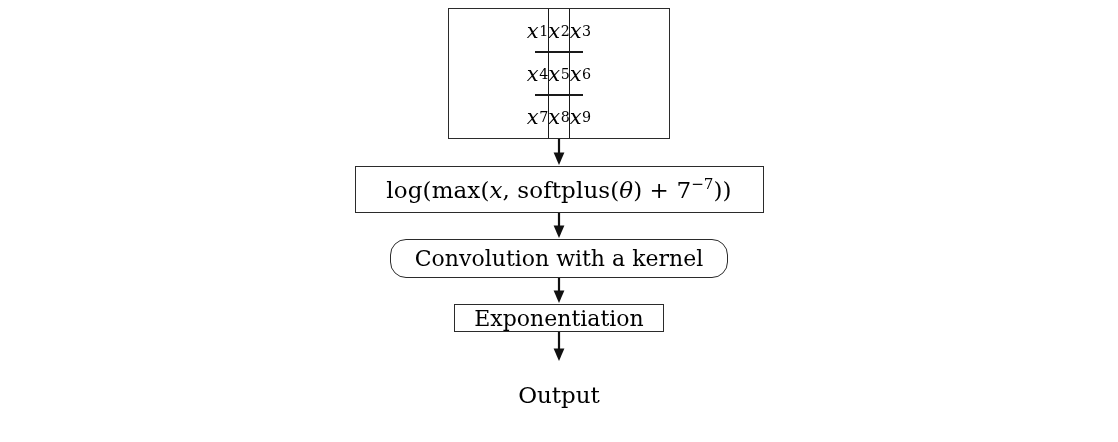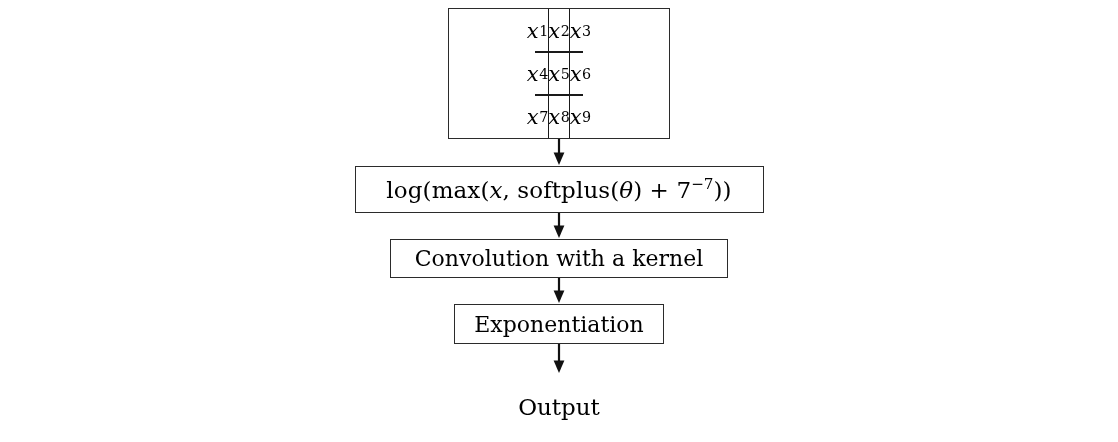--- a/index.html
+++ b/index.html
@@ -107,26 +107,27 @@
     vertical-align: 0.62em;
     font-style: normal;
   }
   .f-thin { letter-spacing: 0.1px; }
 
   
   #conv-box {
     width: 338px;
     height: 39px;
     font-size: 22px;
+    border-radius: 16px;
   }
 
   
   #exp-box {
     width: 210px;
-    height: 40px;
+    height: 28px;
     font-size: 22px;
     text-align: center;
   }
 
   
   #output-label {
     font-size: 23px;
     line-height: 1;
     margin-top: 22px;
   }

